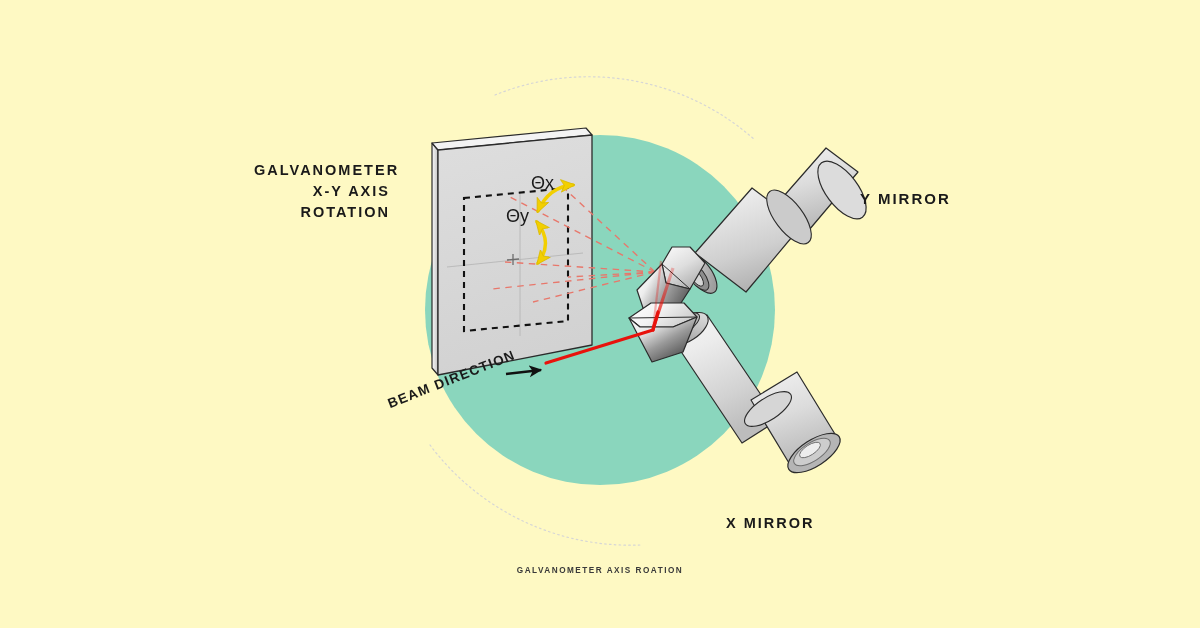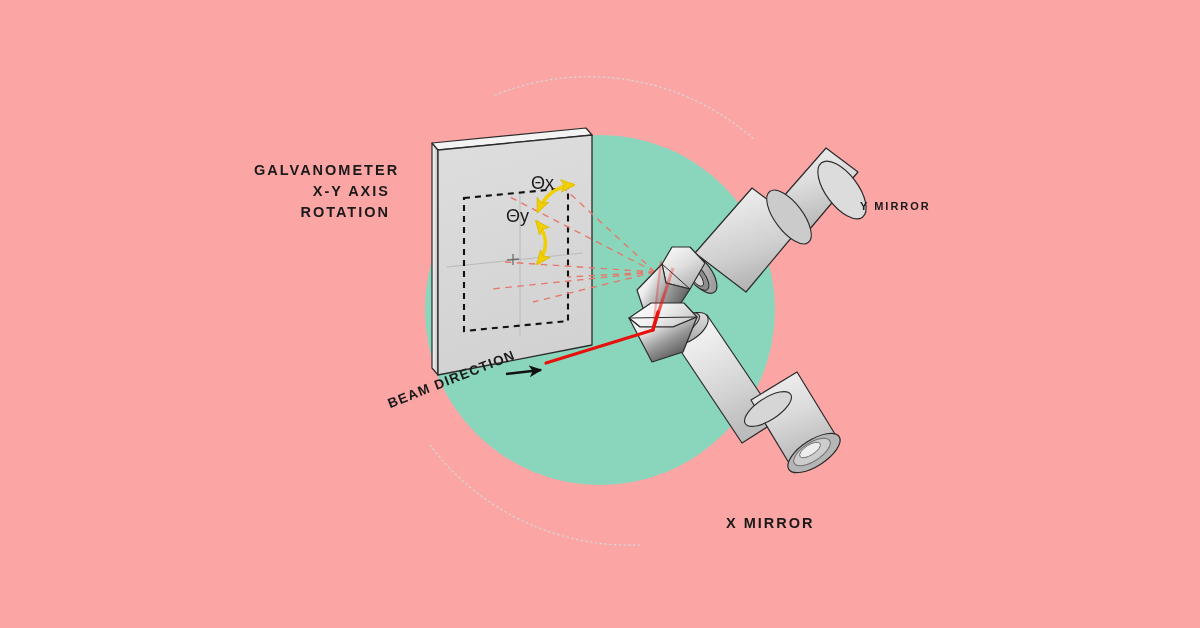--- a/index.html
+++ b/index.html
@@ -7,21 +7,21 @@
     padding: 0;
     background: #ffffff;
   }
   body {
     font-family: "Liberation Sans", sans-serif;
   }
   #stage {
     position: relative;
     width: 1200px;
     height: 628px;
-    background: #fca5a5;
+    background: #fef9c3;
     overflow: hidden;
   }
   #scene {
     position: absolute;
     inset: 0;
   }
   .lbl {
     position: absolute;
     color: #1a1a1a;
     font-family: "Liberation Sans", sans-serif;
@@ -32,22 +32,22 @@
     left: 254px;
     top: 160px;
     width: 136px;
     text-align: right;
     font-size: 14.5px;
     letter-spacing: 2.0px;
     line-height: 21px;
   }
   #label-y-mirror {
     left: 860px;
-    top: 200px;
-    font-size: 11px;
+    top: 190px;
+    font-size: 15px;
     letter-spacing: 2.0px;
   }
   #label-x-mirror {
     left: 726px;
     top: 499px;
     font-size: 14.5px;
     letter-spacing: 2.0px;
     margin-top: 16px;
   }
   #label-beam {
@@ -256,14 +256,15 @@
   <div class="lbl" id="label-y-mirror">Y MIRROR</div>
 
   <div class="lbl" id="label-x-mirror">X MIRROR</div>
 
   <div class="lbl" id="label-beam">BEAM DIRECTION</div>
 
   <div class="theta" id="theta-x">Θx</div>
 
   <div class="theta" id="theta-y">Θy</div>
 
+  <div class="lbl" id="caption">GALVANOMETER AXIS ROATION</div>
 
 </div>
 
 </body></html>

